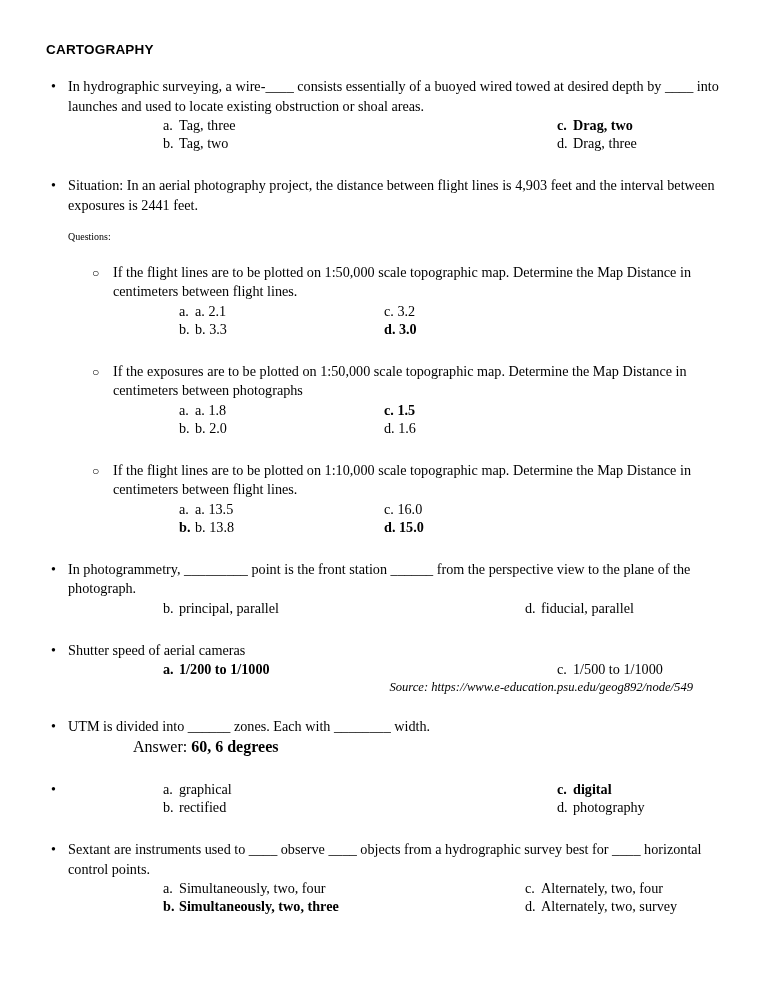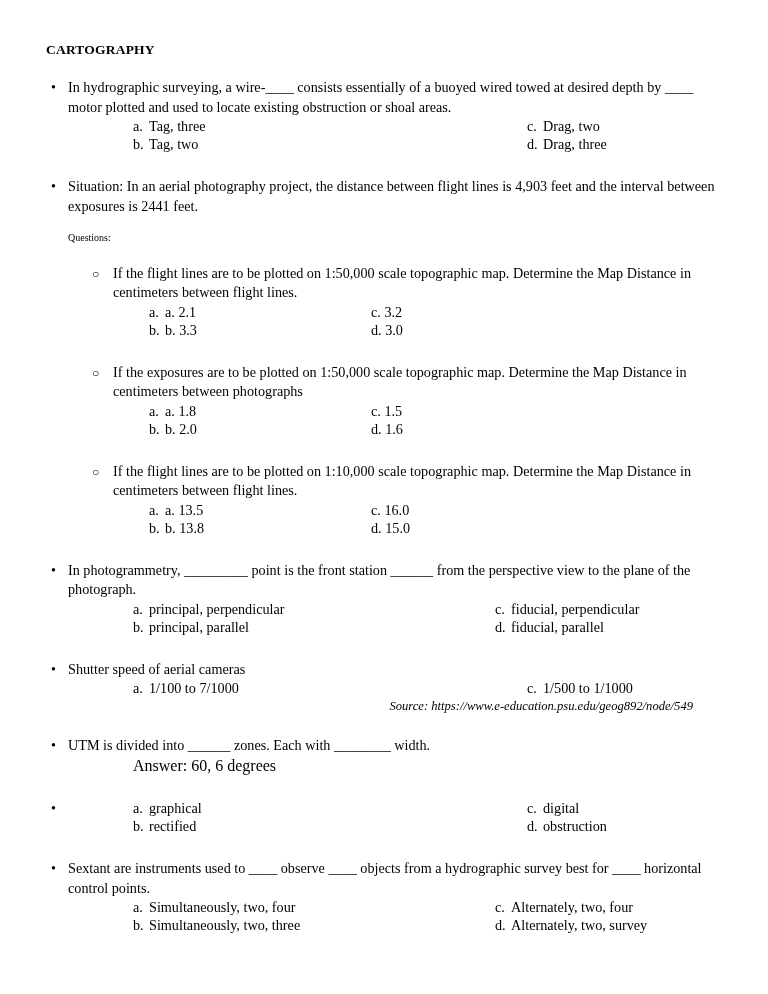--- a/index.html
+++ b/index.html
@@ -21,21 +21,21 @@
     box-sizing: border-box;
     padding: 42px 46px 0 46px;
     overflow: hidden;
   }
 
   .doc-title {
     font-size: 13.5px;
     font-weight: bold;
     letter-spacing: 0.2px;
     margin: 0 0 20px 0;
-    font-family: Liberation Serif, serif;
+    font-family: Liberation Sans, sans-serif;
   }
 
   
   .q-block {
     position: relative;
     margin-bottom: 6px;
   }
   .q-line {
     position: relative;
     padding-left: 22px;
@@ -86,35 +86,36 @@
     position: relative;
     height: 18px;
     line-height: 18px;
     font-size: 14.2px;
     white-space: nowrap;
   }
   .opt {
     position: absolute;
     top: 0;
     white-space: nowrap;
+    margin-left: 30px;
   }
   .opt .mark {
     display: inline-block;
     min-width: 16px;
   }
   .opt .txt { }
 
-  .b { font-weight: normal; }
+  .b { font-weight: bold; }
 
   
   .opts.wide .col1 { left: 87px; }
   .opts.wide .col2 { left: 481px; }
 
   .opts.narrow .col1 { left: 103px; }
-  .opts.narrow .col2 { left: 325px; text-align: center; }
+  .opts.narrow .col2 { left: 308px; text-align: center; }
 
   .opts.mid .col1 { left: 87px; }
   .opts.mid .col2 { left: 449px; }
 
   
   .opts.sans .opt .txt {
     font-family: "Liberation Serif", "DejaVu Serif", serif;
   }
 
   .answer-line {
@@ -139,21 +140,21 @@
 </head>
 <body>
 
 <div class="page">
 
   <div class="doc-title">CARTOGRAPHY</div>
 
   <div class="q-block">
     <div class="q-line">
       <span class="bullet">•</span>
-      <span>In hydrographic surveying, a wire-____ consists essentially of a buoyed wired towed at desired depth by ____ motor plotted and used to locate existing obstruction or shoal areas.</span>
+      <span>In hydrographic surveying, a wire-____ consists essentially of a buoyed wired towed at desired depth by ____ into launches and used to locate existing obstruction or shoal areas.</span>
     </div>
     <div class="opts wide">
       <div class="opt-row">
         <span class="opt col1">
           <span class="mark">a.</span><span class="txt">Tag, three</span>
         </span>
         <span class="opt col2 b">
           <span class="mark">c.</span><span class="txt">Drag, two</span>
         </span>
       </div>
@@ -262,49 +263,41 @@
 
   <div class="sp-18"></div>
 
   <div class="q-block">
     <div class="q-line">
       <span class="bullet">•</span>
       <span>In photogrammetry, _________ point is the front station ______ from the perspective view to the plane of the photograph.</span>
     </div>
     <div class="opts mid">
       <div class="opt-row">
+        <span class="opt col1">
+          <span class="mark">b.</span><span class="txt">principal, parallel</span>
+        </span>
+        <span class="opt col2">
+          <span class="mark">d.</span><span class="txt">fiducial, parallel</span>
+        </span>
+      </div>
+    </div>
+  </div>
+
+  <div class="sp-18"></div>
+
+  <div class="q-block">
+    <div class="q-line">
+      <span class="bullet">•</span>
+      <span>Shutter speed of aerial cameras</span>
+    </div>
+    <div class="opts wide sans">
+      <div class="opt-row">
         <span class="opt col1 b">
-          <span class="mark">a.</span><span class="txt">principal, perpendicular</span>
-        </span>
-        <span class="opt col2">
-          <span class="mark">c.</span><span class="txt">fiducial, perpendicular</span>
-        </span>
-      </div>
-      <div class="opt-row">
-        <span class="opt col1">
-          <span class="mark">b.</span><span class="txt">principal, parallel</span>
-        </span>
-        <span class="opt col2">
-          <span class="mark">d.</span><span class="txt">fiducial, parallel</span>
-        </span>
-      </div>
-    </div>
-  </div>
-
-  <div class="sp-18"></div>
-
-  <div class="q-block">
-    <div class="q-line">
-      <span class="bullet">•</span>
-      <span>Shutter speed of aerial cameras</span>
-    </div>
-    <div class="opts wide sans">
-      <div class="opt-row">
-        <span class="opt col1 b">
-          <span class="mark">a.</span><span class="txt">1/100 to 7/1000</span>
+          <span class="mark">a.</span><span class="txt">1/200 to 1/1000</span>
         </span>
         <span class="opt col2">
           <span class="mark">c.</span><span class="txt">1/500 to 1/1000</span>
         </span>
       </div>
     </div>
     <div class="source-line">Source: https://www.e-education.psu.edu/geog892/node/549</div>
   </div>
 
   <div class="sp-16"></div>
@@ -333,21 +326,21 @@
         </span>
         <span class="opt col2 b">
           <span class="mark">c.</span><span class="txt">digital</span>
         </span>
       </div>
       <div class="opt-row">
         <span class="opt col1">
           <span class="mark">b.</span><span class="txt">rectified</span>
         </span>
         <span class="opt col2">
-          <span class="mark">d.</span><span class="txt">obstruction</span>
+          <span class="mark">d.</span><span class="txt">photography</span>
         </span>
       </div>
     </div>
   </div>
 
   <div class="sp-18"></div>
 
   <div class="q-block">
     <div class="q-line">
       <span class="bullet">•</span>

